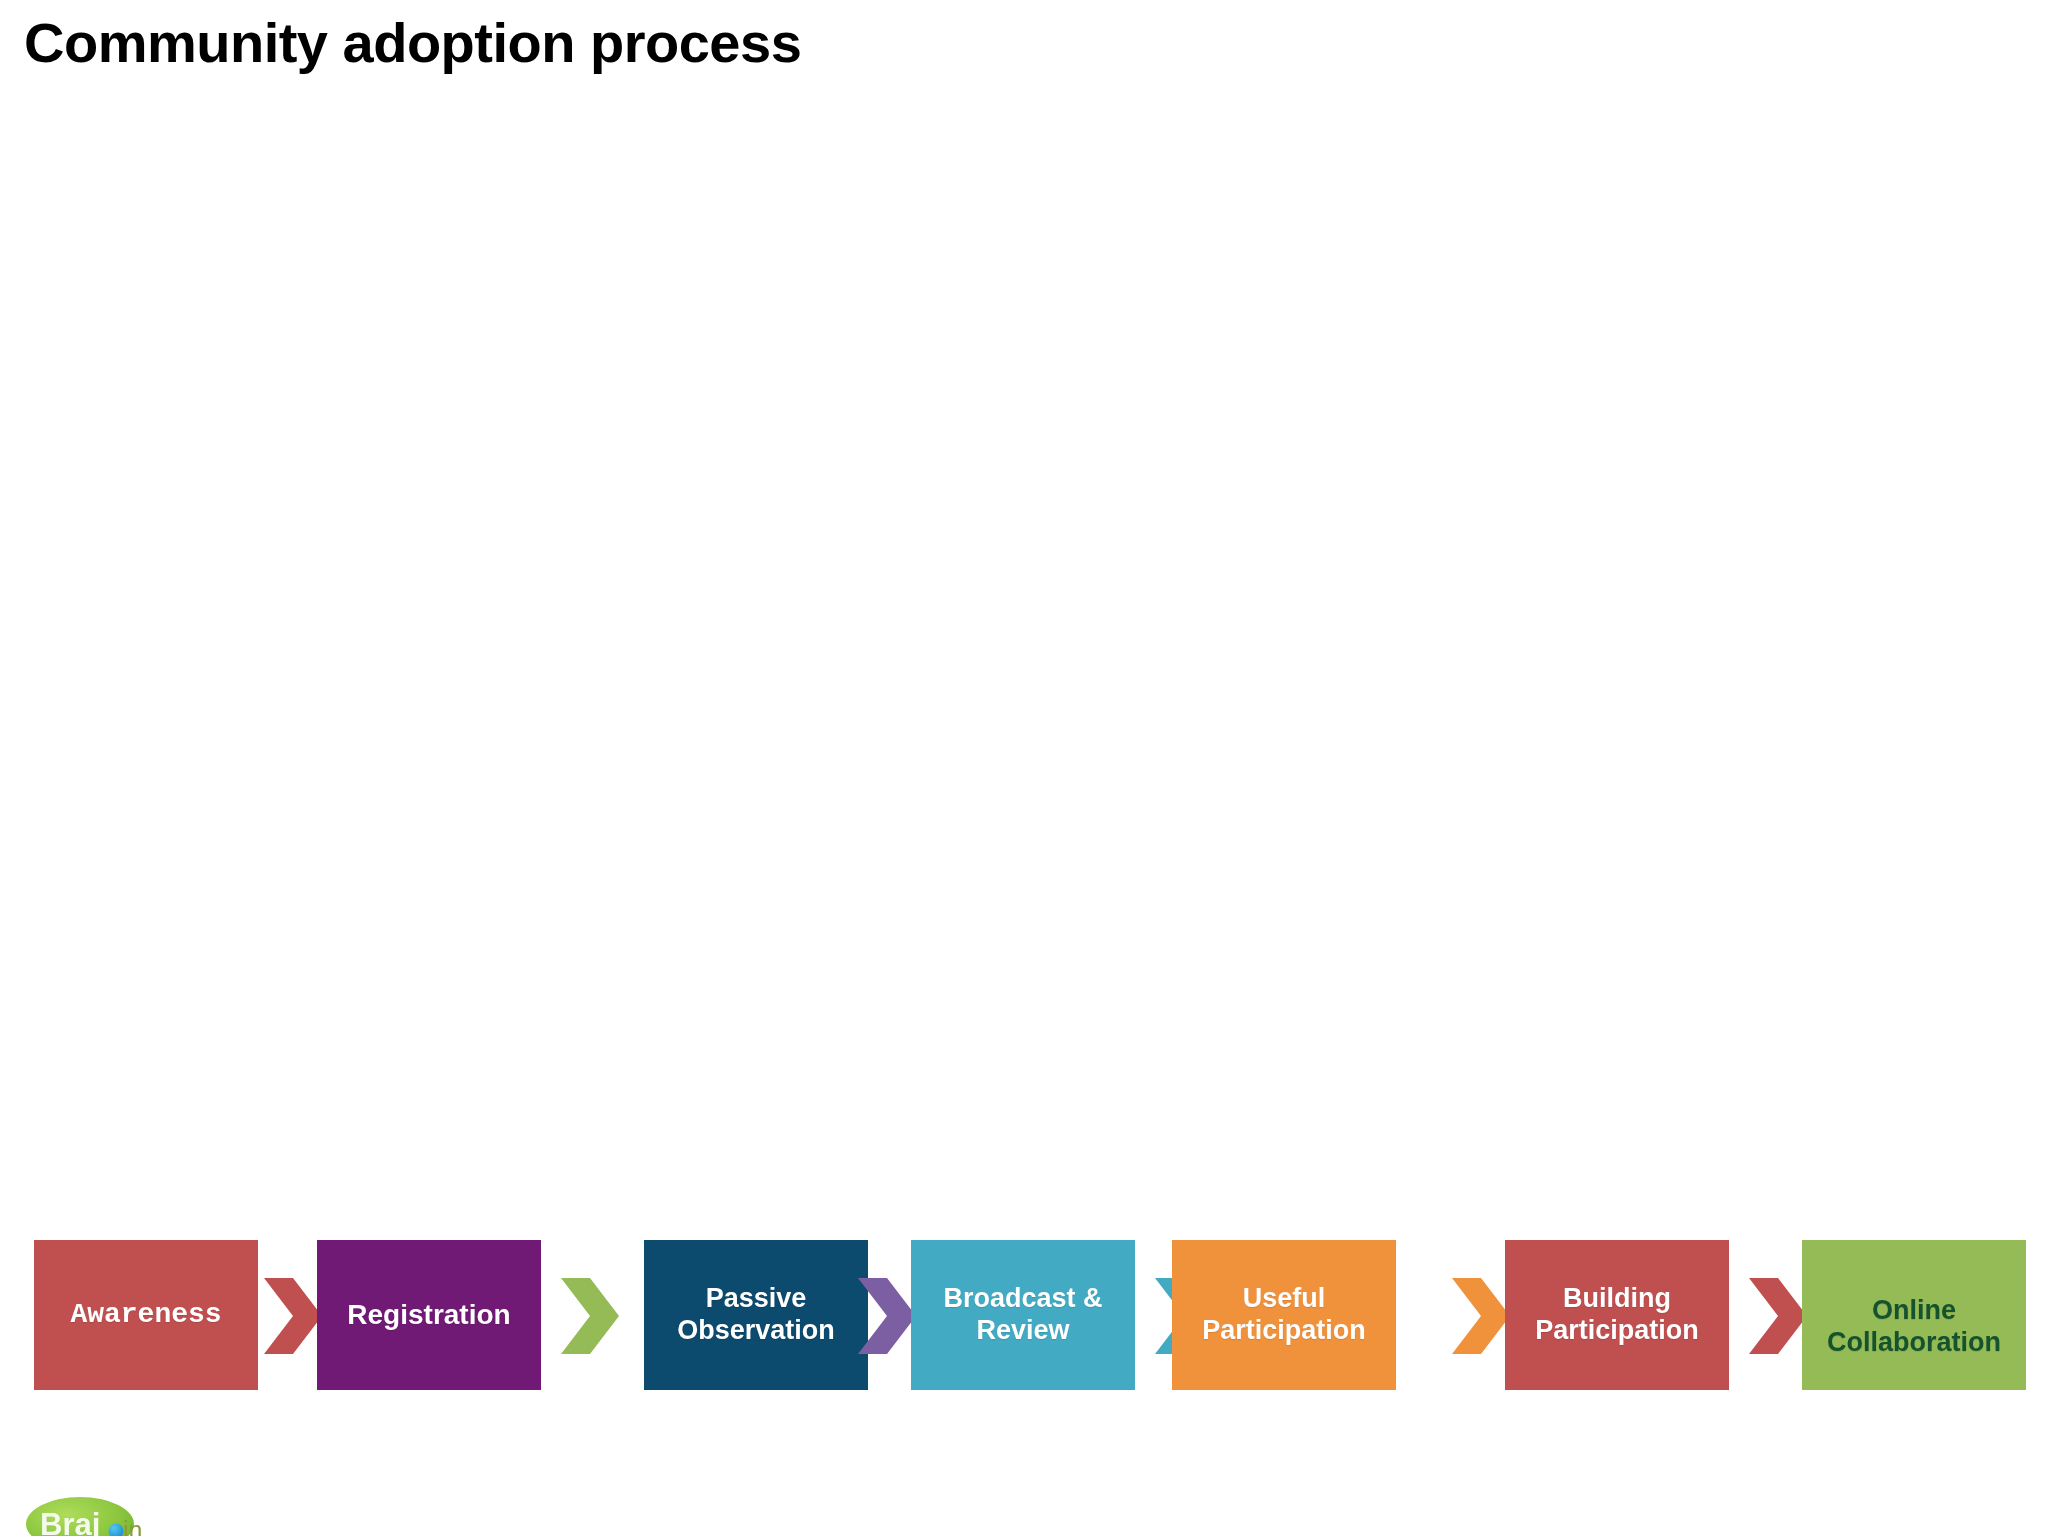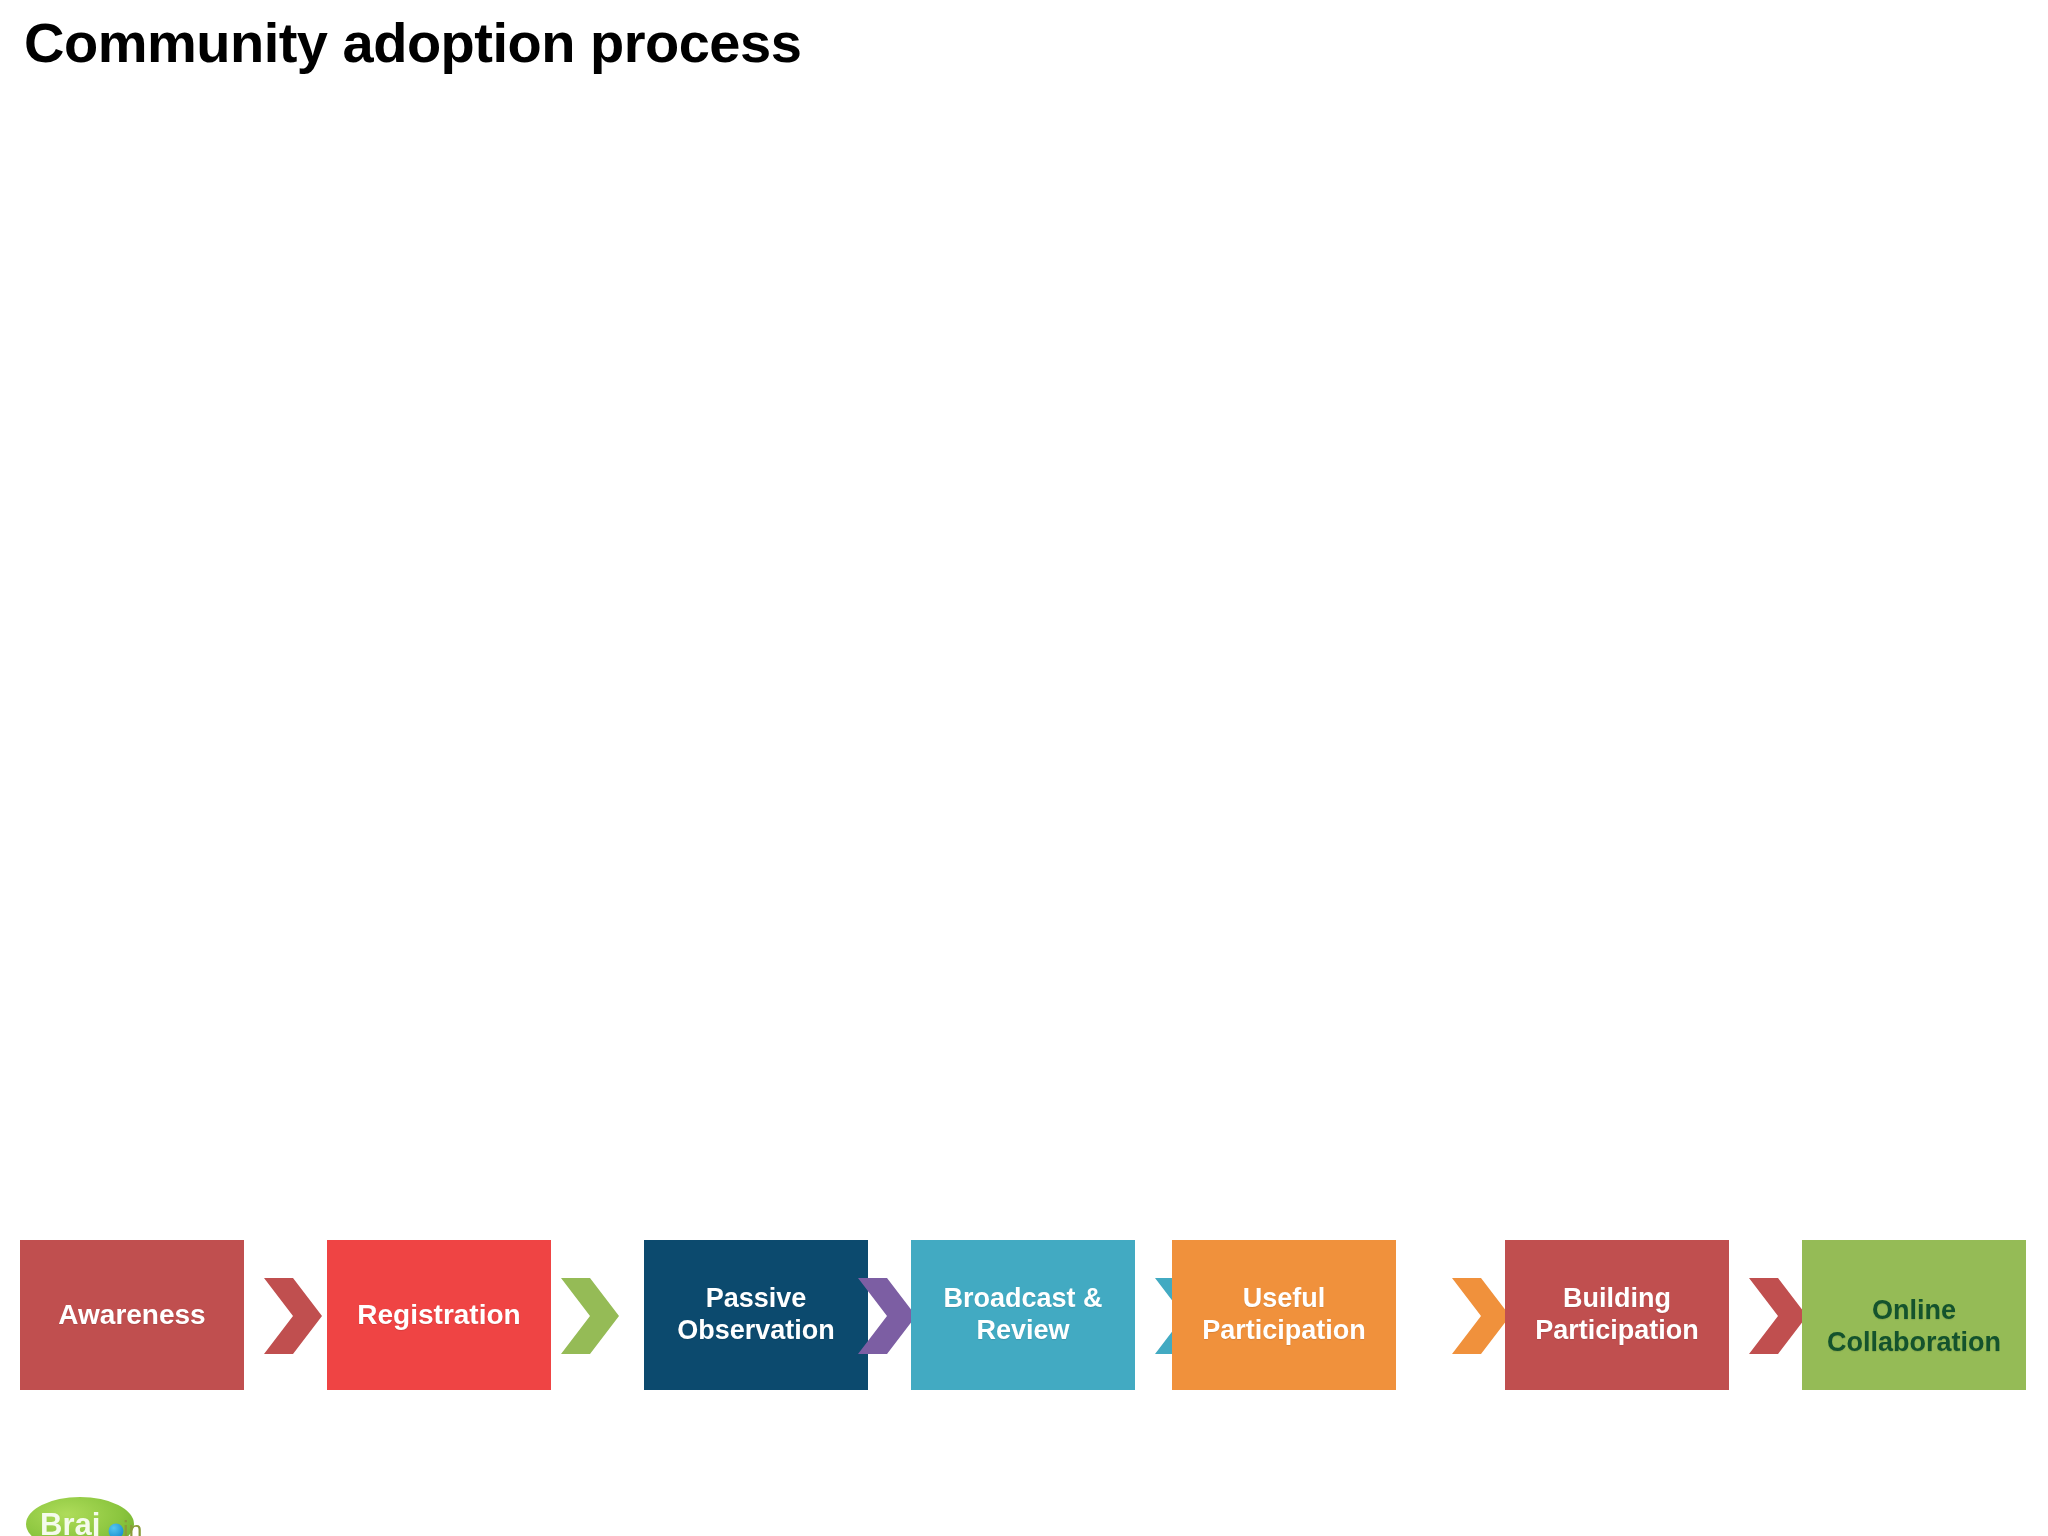--- a/index.html
+++ b/index.html
@@ -85,30 +85,30 @@
   }
   #brand-logo svg { display:block; width:180px; height:96px; }
 </style>
 </head>
 <body style="background: rgb(255, 255, 255);">
 
 <div id="slide-title" style="color: rgb(0, 0, 0);">Community adoption process</div>
 
 <div id="process-chain">
 
-  <div class="stage" style="left: 0px; background: rgb(192, 79, 79);">
+  <div class="stage" style="left: 14px; background: rgb(192, 79, 79); font-family: Liberation Mono, monospace;">
     <span class="stage-label one-line" style="color: rgb(255, 255, 255);">Awareness</span>
   </div>
   <div class="connector" style="left:244px;">
     <svg viewBox="0 0 58 76" preserveAspectRatio="none" aria-hidden="true">
       <path class="chev" d="M0,0 L29,0 L58,38 L29,76 L0,76 L29,38 Z" fill="#C04F4F"></path>
     </svg>
   </div>
 
-  <div class="stage" style="left: 307px; background: #ef4444; justify-content: center;">
+  <div class="stage" style="left: 297px; background: #701a75; justify-content: center;">
     <span class="stage-label one-line" style="color: rgb(255, 255, 255);">Registration</span>
   </div>
   <div class="connector" style="left:541px;">
     <svg viewBox="0 0 58 76" preserveAspectRatio="none" aria-hidden="true">
       <path class="chev" d="M0,0 L29,0 L58,38 L29,76 L0,76 L29,38 Z" fill="#95BB56"></path>
     </svg>
   </div>
 
   <div class="stage" style="left: 624px; background: #0c4a6e; justify-content: center;">
     <span class="stage-label" style="color: rgb(255, 255, 255);">Passive

